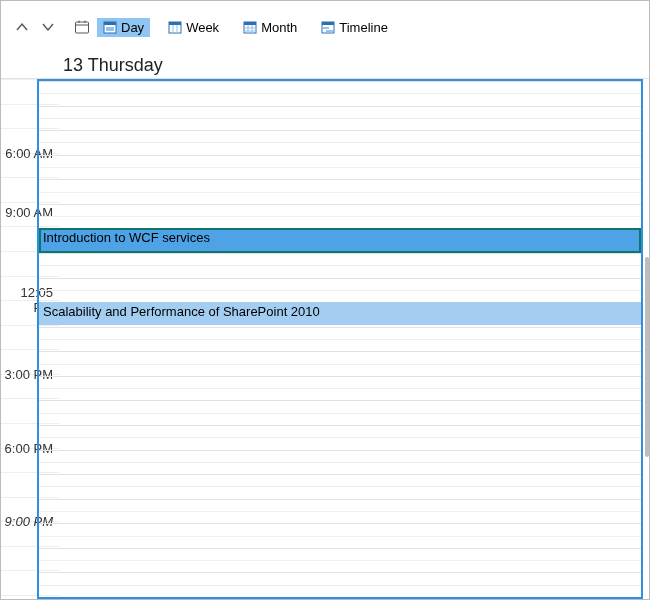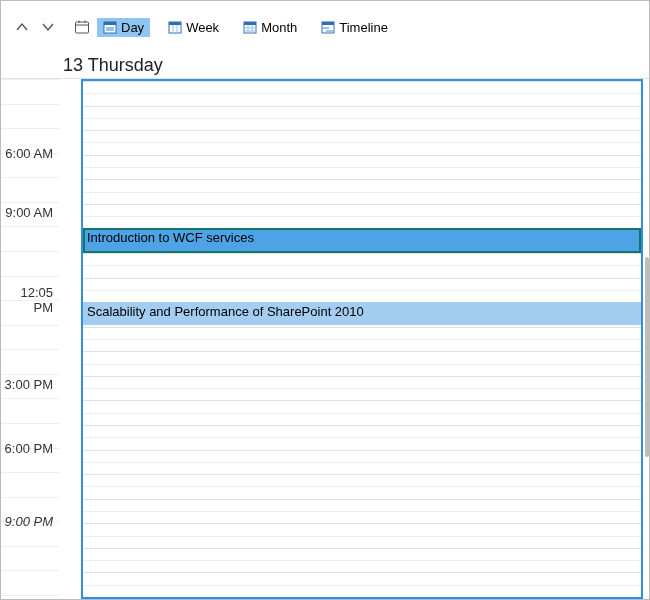--- a/index.html
+++ b/index.html
@@ -80,21 +80,21 @@
     padding-bottom: 2px;
   }
 
   
   .grid-wrap {
     display: flex;
     height: 520px;
     position: relative;
   }
   .gutter {
-    width: 80px;
+    width: 36px;
     position: relative;
   }
   .hour-label {
     position: absolute;
     left: 0;
     width: 58px;
     text-align: right;
     padding-right: 6px;
     font-size: 13px;
     color: #333;
@@ -251,21 +251,21 @@
       <div class="hour-line" style="top: 368.571px;"></div>
       <div class="hour-line" style="top: 393.143px;"></div>
       <div class="hour-line" style="top: 417.714px;"></div>
       <div class="hour-line" style="top: 442.286px;"></div>
       <div class="hour-line" style="top: 466.857px;"></div>
       <div class="hour-line" style="top: 491.429px;"></div>
       <div class="hour-line" style="top: 516px;"></div>
       <div class="hour-label" style="top: 73.7143px;">6:00 AM</div>
       <div class="hour-label" style="top: 133px;">9:00 AM</div>
       <div class="hour-label" style="top: 221.143px;">12:05 PM</div>
-      <div class="hour-label" style="top: 305px;">3:00 PM</div>
+      <div class="hour-label" style="top: 295px;">3:00 PM</div>
       <div class="hour-label" style="top: 368.571px;">6:00 PM</div>
       <div class="hour-label" style="top: 442.286px; font-style: italic;">9:00 PM</div>
     </div>
   <div class="grid" id="grid">
       <div class="slot-line hour" style="top: 0px;"></div>
       <div class="slot-line" style="top: 12.2857px;"></div>
       <div class="slot-line hour" style="top: 24.5714px;"></div>
       <div class="slot-line" style="top: 36.8571px;"></div>
       <div class="slot-line hour" style="top: 49.1429px;"></div>
       <div class="slot-line" style="top: 61.4286px;"></div>

